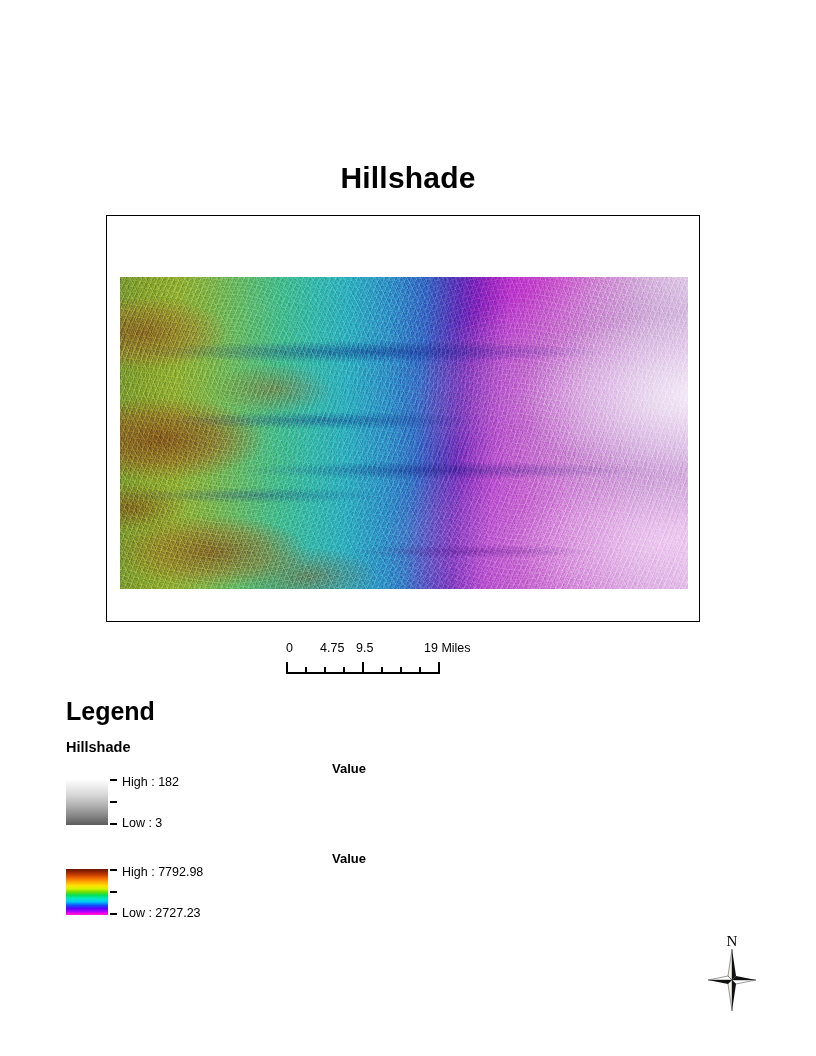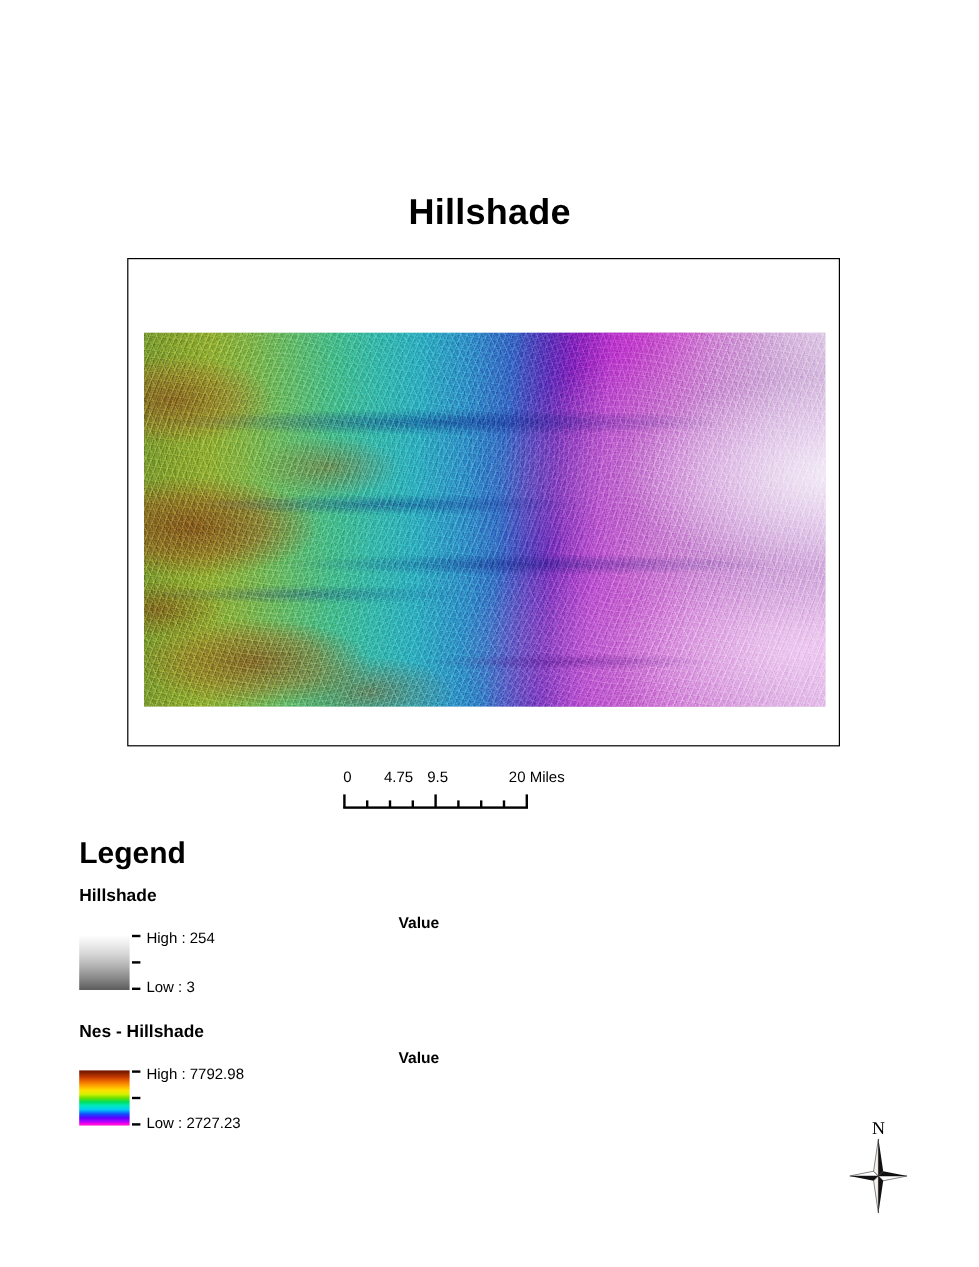--- a/index.html
+++ b/index.html
@@ -156,21 +156,21 @@
     <div class="raster-texture"></div>
     <div class="raster-texture2"></div>
   </div>
 </div>
 
 <div class="scalebar">
   <div class="scalebar-labels">
     <span class="sb-l0">0</span>
     <span class="sb-l1">4.75</span>
     <span class="sb-l2">9.5</span>
-    <span class="sb-l3">20 Miles</span>
+    <span class="sb-l3">19 Miles</span>
   </div>
   <div class="scalebar-bar">
     <div class="sb-axis"></div>
     <i class="sb-tick major" style="left:0px;"></i>
     <i class="sb-tick minor" style="left:19px;"></i>
     <i class="sb-tick minor" style="left:38px;"></i>
     <i class="sb-tick minor" style="left:57px;"></i>
     <i class="sb-tick major" style="left:76px;"></i>
     <i class="sb-tick minor" style="left:95px;"></i>
     <i class="sb-tick minor" style="left:114px;"></i>
@@ -186,28 +186,27 @@
     <div class="layer-name">Hillshade</div>
     <div class="layer-sub">Value</div>
     <div class="ramp-row">
       <div class="ramp ramp-gray"></div>
       <div class="ramp-ticks">
         <i class="rt-top"></i>
         <i class="rt-mid"></i>
         <i class="rt-bot"></i>
       </div>
       <div class="ramp-labels">
-        <span class="rl-high">High : 254</span>
+        <span class="rl-high">High : 182</span>
         <span class="rl-low">Low : 3</span>
       </div>
     </div>
   </div>
 
   <div class="legend-layer" style="margin-top:22px;">
-    <div class="layer-name">Nes - Hillshade</div>
     <div class="layer-sub">Value</div>
     <div class="ramp-row">
       <div class="ramp ramp-rainbow"></div>
       <div class="ramp-ticks">
         <i class="rt-top"></i>
         <i class="rt-mid"></i>
         <i class="rt-bot"></i>
       </div>
       <div class="ramp-labels">
         <span class="rl-high">High : 7792.98</span>

